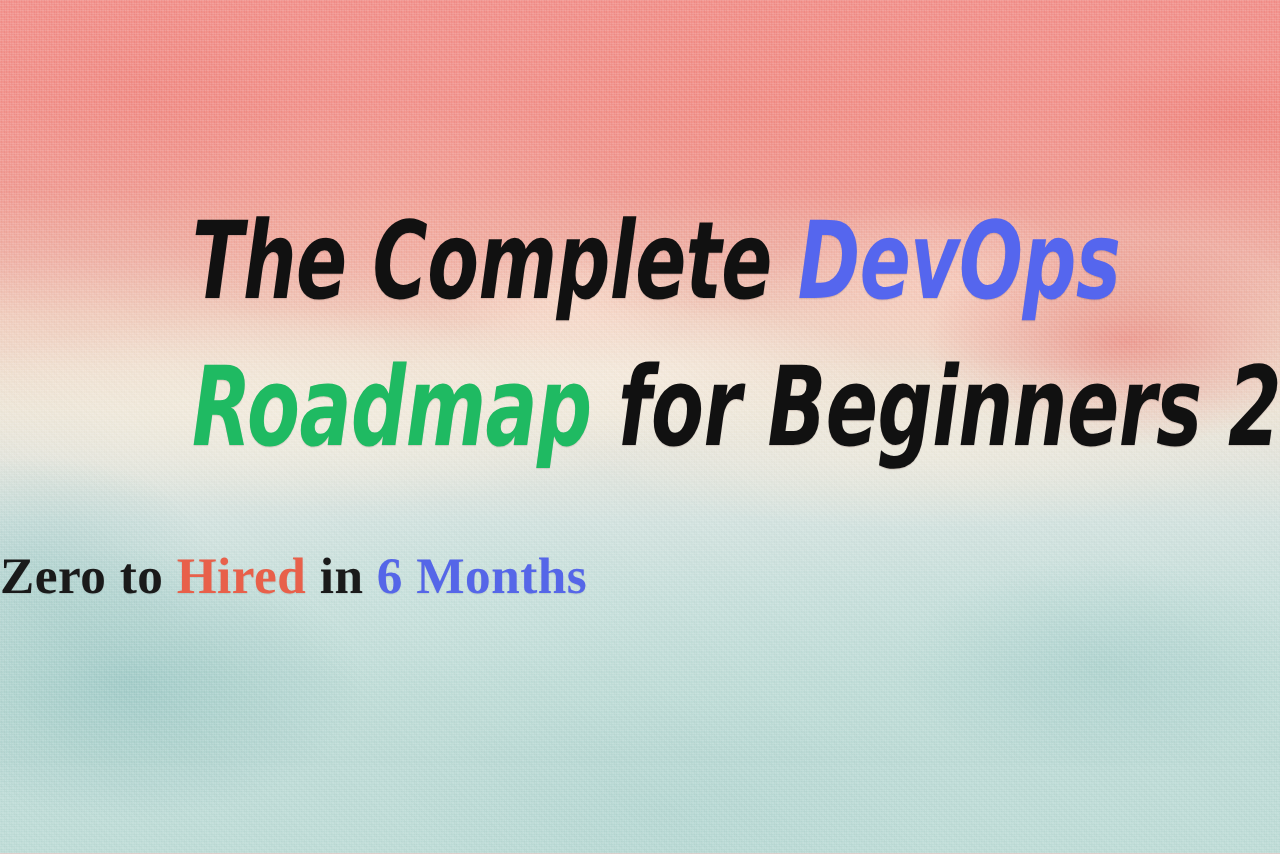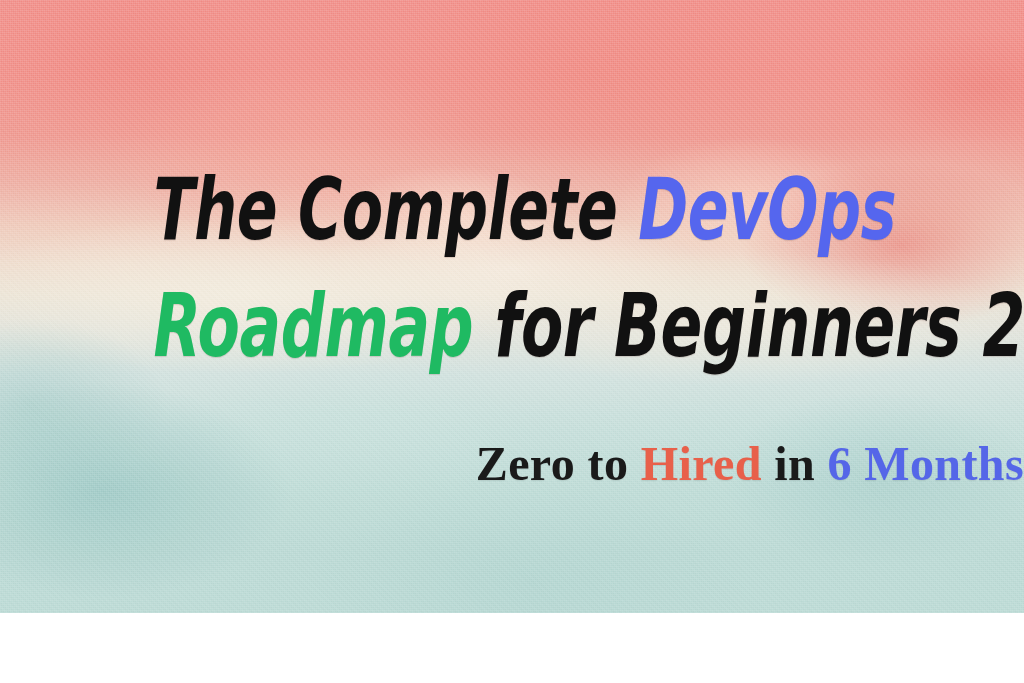--- a/index.html
+++ b/index.html
@@ -5,21 +5,21 @@
 <style>
   html, body {
     margin: 0;
     padding: 0;
     background: #ffffff;
   }
 
   #canvas {
     position: relative;
     width: 1024px;
-    height: 613px;
+    height: 683px;
     overflow: hidden;
     background: #F2918C;
     font-family: "Liberation Sans", sans-serif;
   }
 
   
   .bg-layer {
     position: absolute;
     inset: 0;
     pointer-events: none;
@@ -142,25 +142,25 @@
   }
 
   .accent-blue  { color: #5566EE; }
   .accent-green { color: #1FBA62; }
 
   .subtitle {
     position: absolute;
     top: 440px;
     left: 0;
     right: 0;
-    text-align: right;
+    text-align: left;
     white-space: nowrap;
     font-family: "Liberation Serif", "DejaVu Serif", serif;
     font-weight: 700;
-    font-size: 48px;
+    font-size: 41px;
     line-height: 1;
     color: #1A1A1A;
     letter-spacing: 0.4px;
     text-shadow: 0 1px 1px rgba(60,70,70,0.12);
   }
 
   .sub-hired  { color: #E8604A; }
   .sub-months { color: #5566E8; }
 </style>
 </head>

